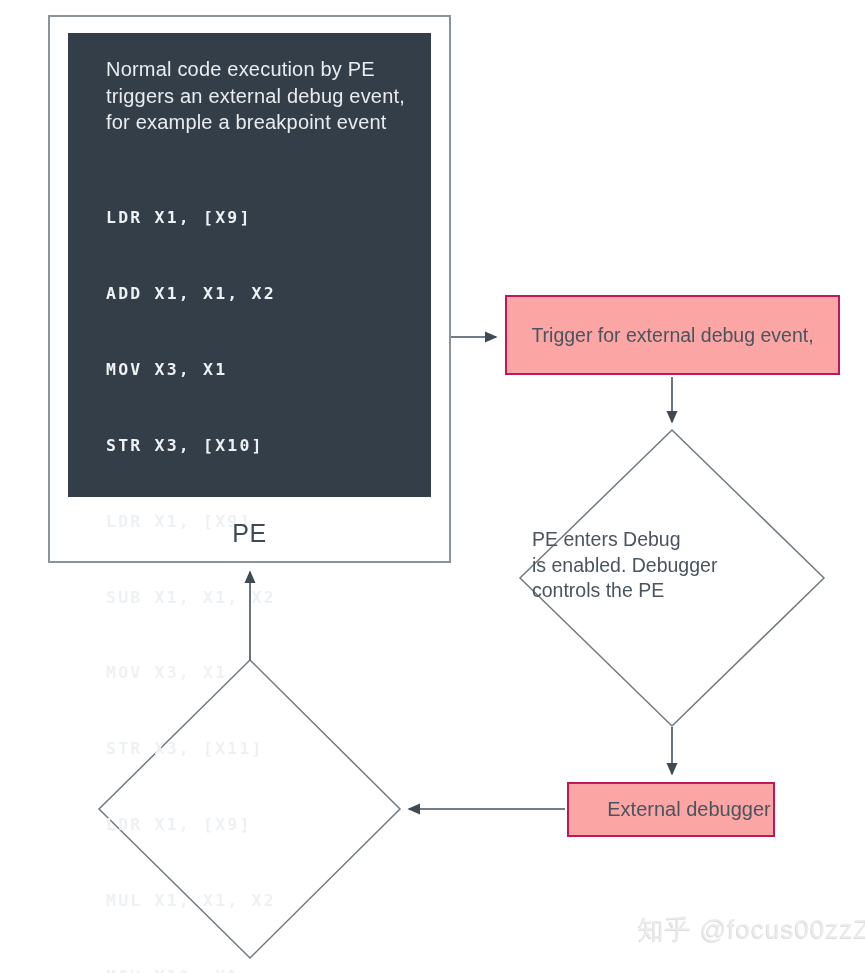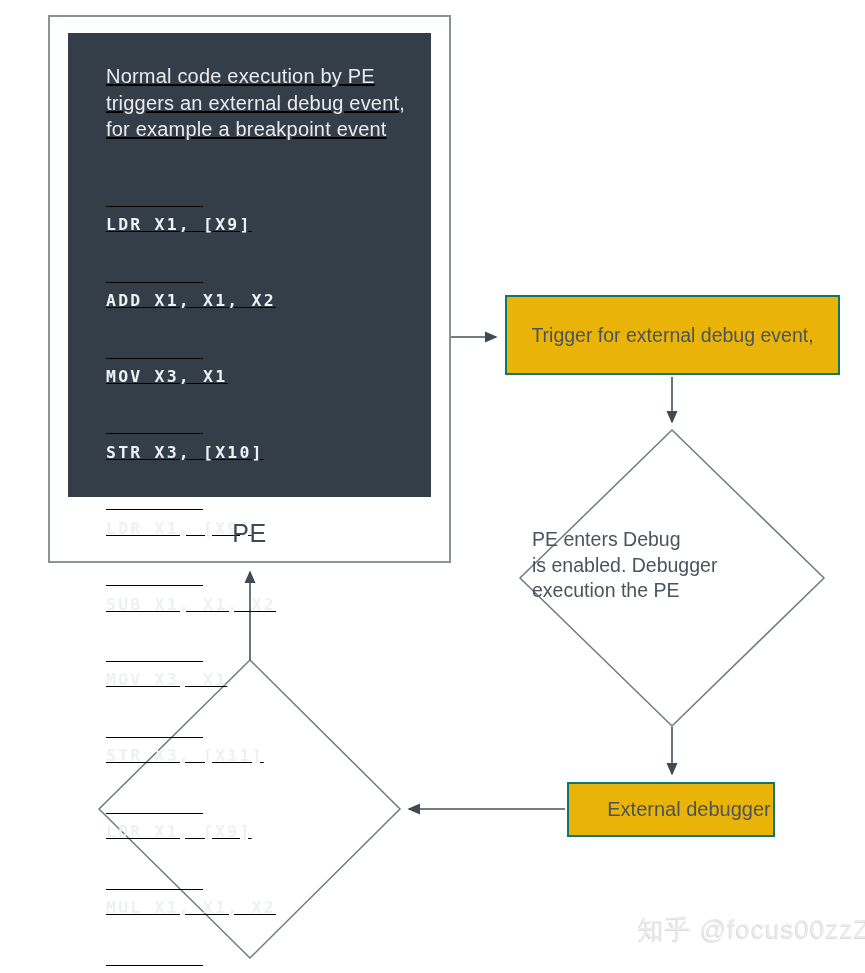--- a/index.html
+++ b/index.html
@@ -34,22 +34,21 @@
     background: #ffffff;
   }
   .code-panel {
     position: absolute;
     left: 18px;
     top: 16px;
     width: 363px;
     height: 464px;
     box-sizing: border-box;
     background: #333e49;
-    padding: 30px 10px 0 38px;
-    text-decoration: underline;
+    padding: 23px 10px 0 38px;
   }
   .panel-heading {
     color: #e9ecef;
     font-size: 20px;
     line-height: 26.5px;
     letter-spacing: 0.2px;
   }
   .code-block {
     margin-top: 19px;
     font-family: "DejaVu Sans Mono", "Liberation Mono", monospace;
@@ -67,22 +66,22 @@
     width: 100%;
     text-align: center;
     font-size: 25px;
     color: #3f4a54;
     letter-spacing: 0.5px;
   }
   
   .rect {
     position: absolute;
     box-sizing: border-box;
-    border: 2px solid #0f766e;
-    background: #eab308;
+    border: 2px solid #be185d;
+    background: #fca5a5;
     display: flex;
     flex-direction: column;
     justify-content: center;
     align-items: center;
     color: #4a545e;
     text-align: center;
   }
   .trigger-rect {
     left: 505px;
     top: 295px;
@@ -175,21 +174,21 @@
     <div class="pe-label">PE</div>
   </div>
 
   <div class="rect trigger-rect">
     <div>Trigger for external debug event,</div>
   </div>
 
   <div class="diamond-label right">
     <div>PE enters Debug</div>
     <div>is enabled. Debugger</div>
-    <div>execution the PE</div>
+    <div>controls the PE</div>
   </div>
 
   <div class="rect ext-rect">
     <div>External debugger</div>
   </div>
 
 
   <div class="watermark">知乎 @focus00zzZ</div>
 
 </div>

